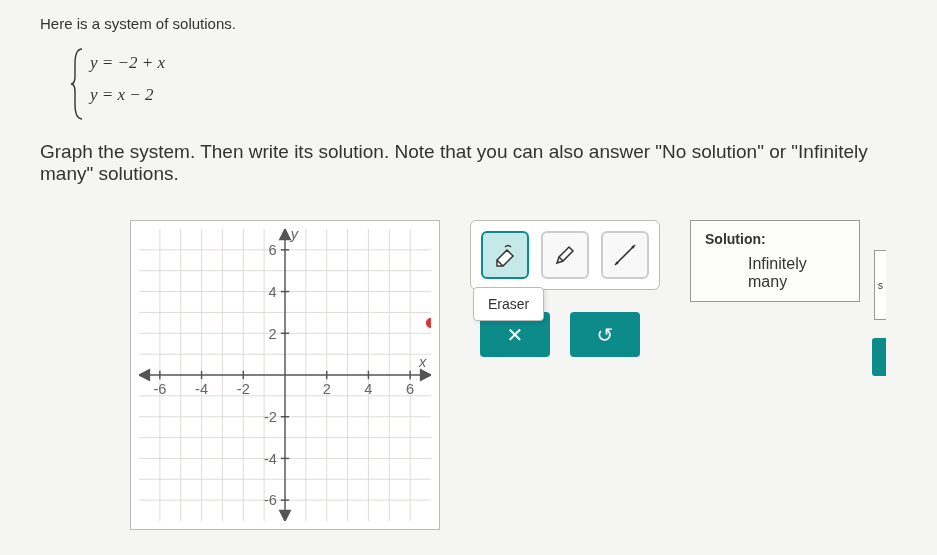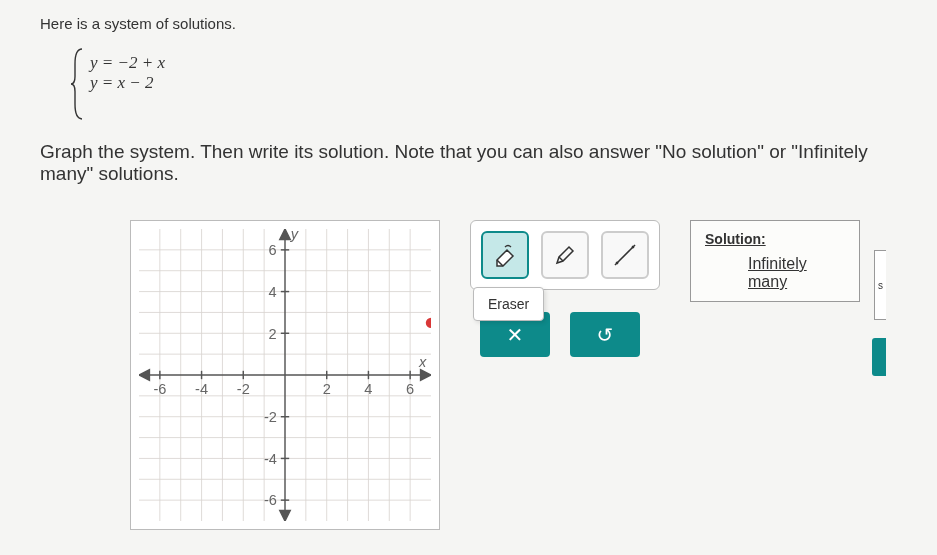--- a/index.html
+++ b/index.html
@@ -16,21 +16,21 @@
       display: flex;
       align-items: stretch;
       margin: 10px 0 20px 30px;
     }
     .brace {
       width: 14px;
       position: relative;
       margin-right: 6px;
     }
     .brace svg { height: 100%; width: 100%; }
-    .equations { display: flex; flex-direction: column; gap: 0; padding: 6px 0; }
+    .equations { display: flex; flex-direction: column; gap: 12px; padding: 6px 0; }
     .eq { font-family: 'Times New Roman', serif; font-size: 17px; font-style: italic; }
     .instruction { font-size: 19px; margin-bottom: 35px; }
     .work-area { display: flex; align-items: flex-start; gap: 30px; padding-left: 90px; }
     .graph-container {
       border: 1px solid #bbb;
       background: #fff;
       width: 310px;
       height: 310px;
       position: relative;
       padding: 8px;
@@ -78,21 +78,20 @@
       display: flex; align-items: center; justify-content: center;
       font-size: 20px;
       cursor: pointer;
     }
     .right-col { display: flex; gap: 12px; align-items: flex-start; }
     .solution-box {
       border: 1px solid #999;
       background: #fcfcfa;
       padding: 10px 14px;
       width: 170px;
-      text-decoration: underline;
     }
     .solution-box .label { font-weight: bold; font-size: 14px; margin-bottom: 8px; }
     .solution-box .value { font-size: 16px; margin-left: 43px; }
     .side-tab {
       width: 12px; height: 70px;
       border: 1px solid #999;
       border-right: none;
       background: #fff;
       display:flex; align-items:center; justify-content:center;
       font-size:10px;

